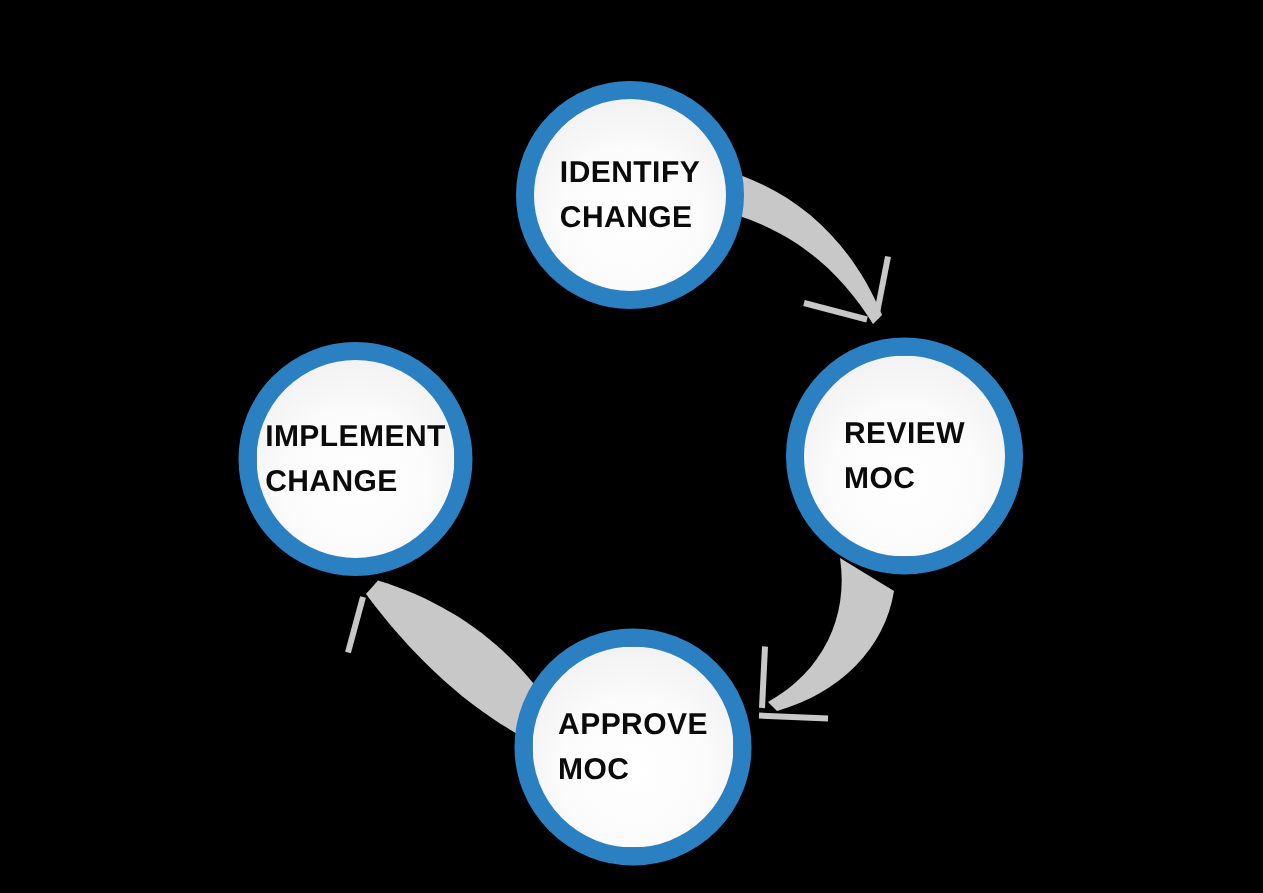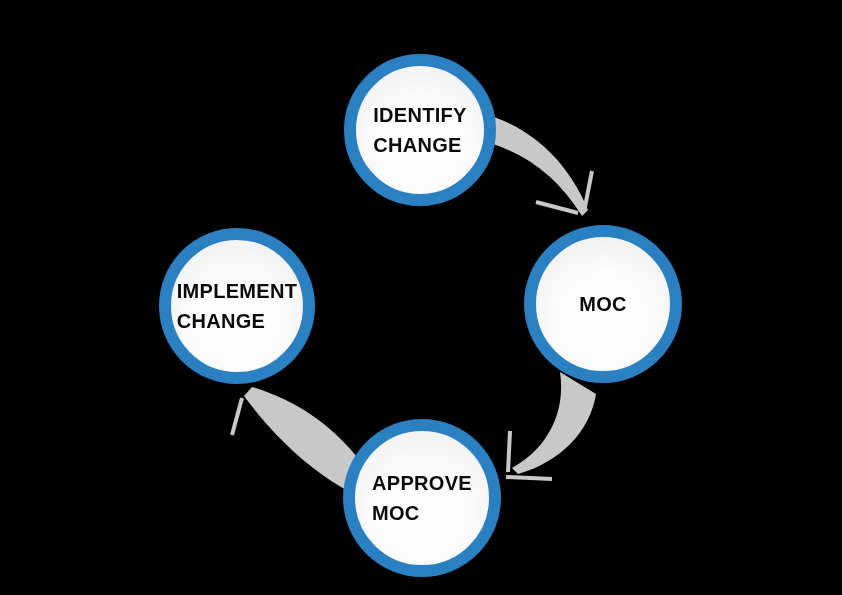--- a/index.html
+++ b/index.html
@@ -69,20 +69,21 @@
 
   <div class="node node-identify">
     <div class="node-label">
       <div>IDENTIFY</div>
       <div>CHANGE</div>
     </div>
   </div>
 
   <div class="node node-review">
     <div class="node-label">
+      <div>REVIEW</div>
       <div>MOC</div>
     </div>
   </div>
 
   <div class="node node-approve">
     <div class="node-label">
       <div>APPROVE</div>
       <div>MOC</div>
     </div>
   </div>

